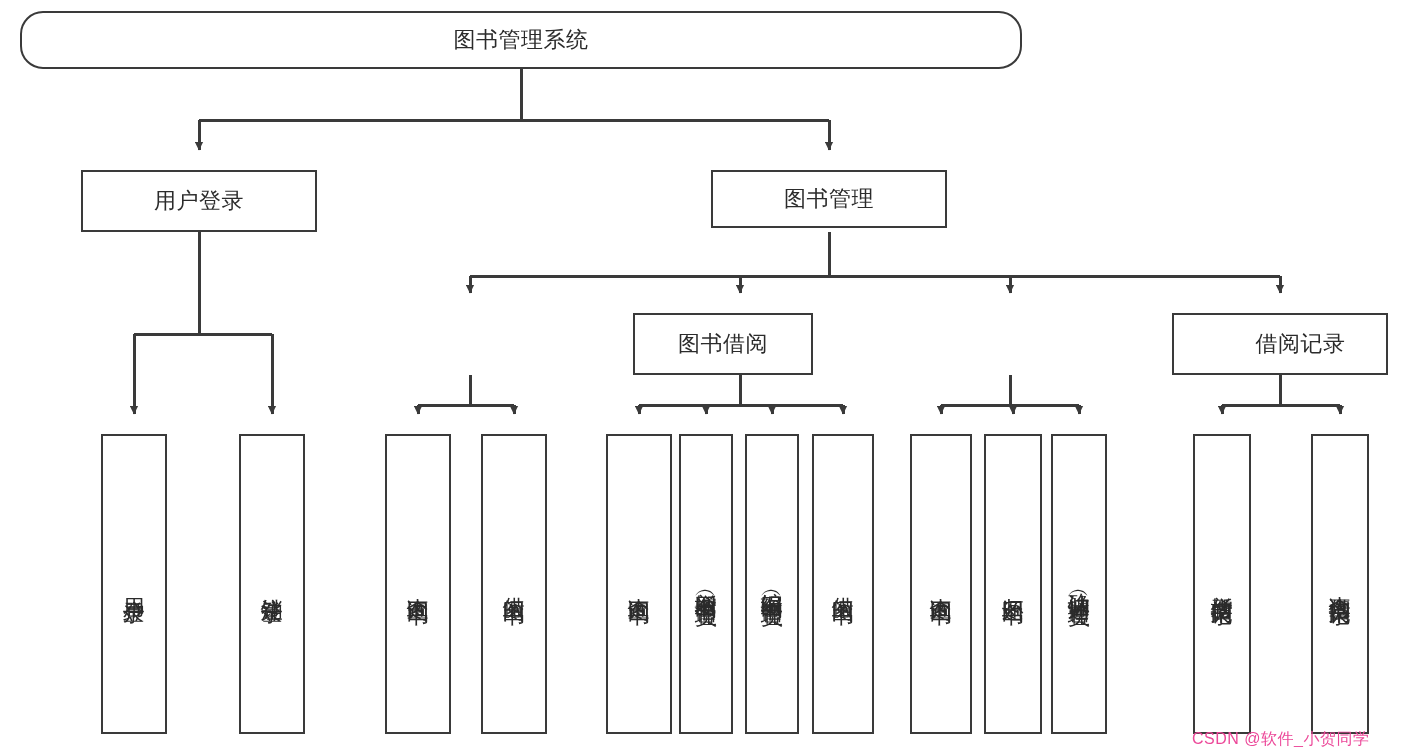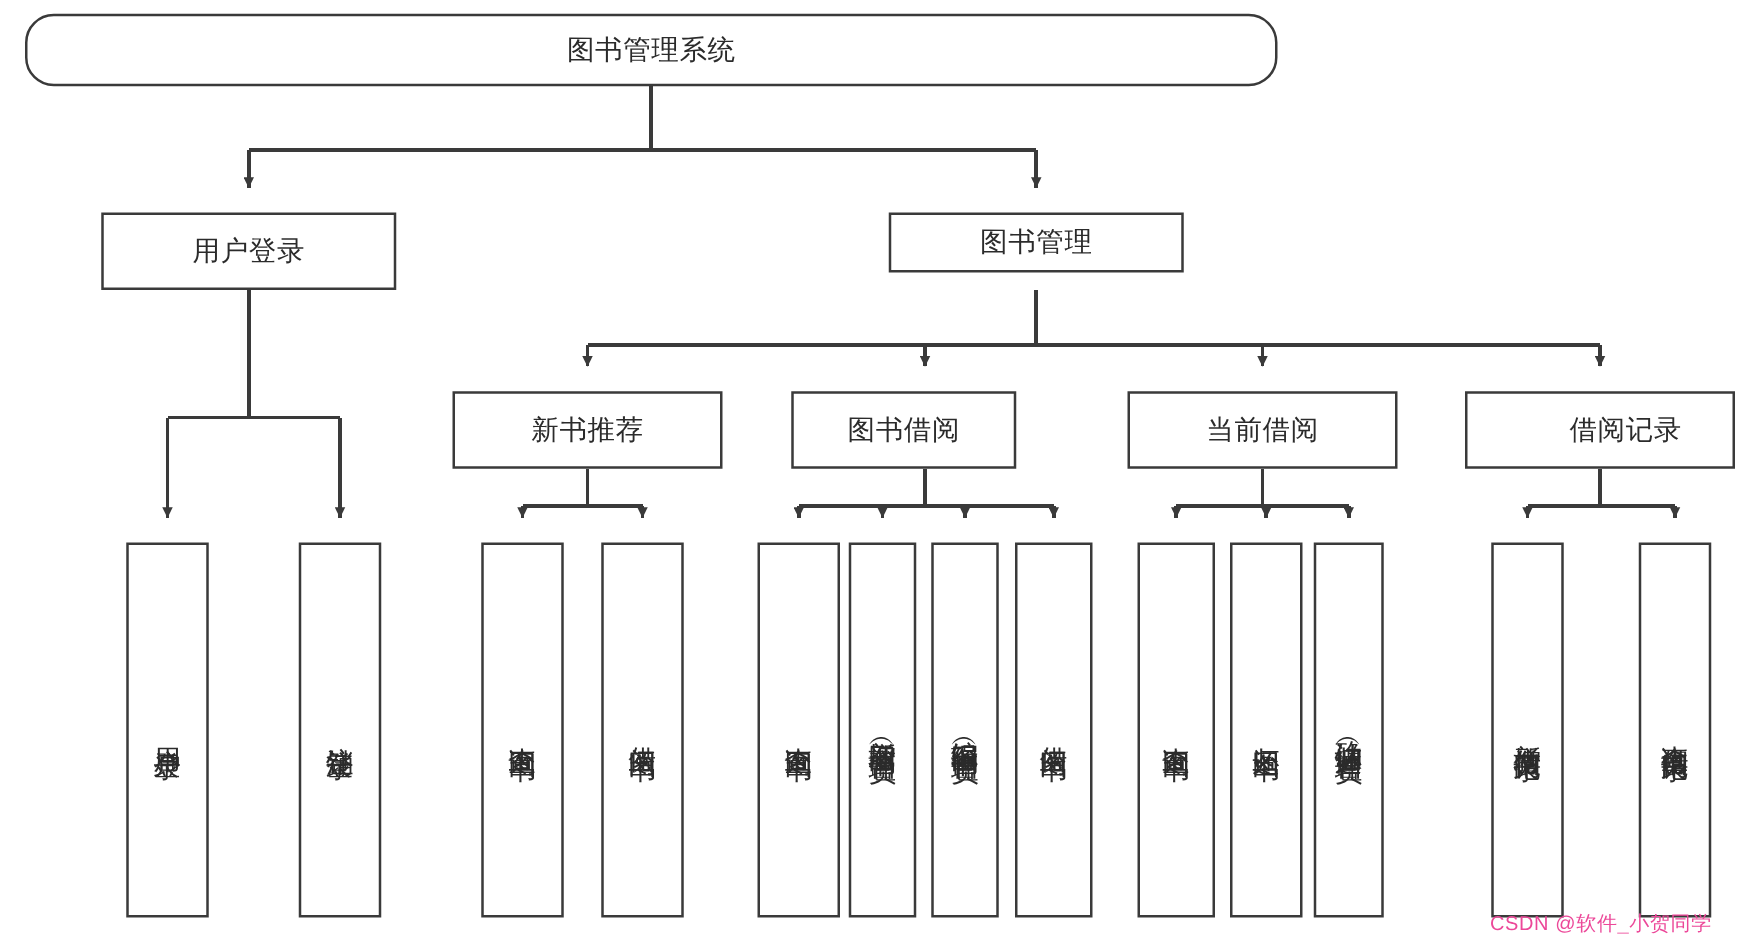--- a/index.html
+++ b/index.html
@@ -120,32 +120,26 @@
     </g>
   </svg>
 
   <div class="node horiz" style="left:20px; top:11px; width:1002px; height:58px;border-radius:23px;">
     <span>图书管理系统</span>
   </div>
 
   <div class="node horiz" style="left:81px; top:170px; width:236px; height:62px;">
     <span>用户登录</span>
   </div>
-  <div class="node horiz" style="left:711px; top:170px; width:236px; height:48px;">
+  <div class="node horiz" style="left:711px; top:170px; width:236px; height:58px;">
     <span>图书管理</span>
   </div>
 
-  <div class="node horiz" style="left:362px; top:313px; width:216px; height:62px;">
-    <span>新书推荐</span>
-  </div>
   <div class="node horiz" style="left:633px; top:313px; width:180px; height:62px;">
     <span>图书借阅</span>
-  </div>
-  <div class="node horiz" style="left:902px; top:313px; width:216px; height:62px;">
-    <span>当前借阅</span>
   </div>
   <div class="node horiz" style="left:1172px; top:313px; width:216px; height:62px;padding-left:41px;">
     <span>借阅记录</span>
   </div>
 
   <div class="node vert" style="left:101px; top:434px; width:66px; height:300px;">
     <span class="vtext">用户登录</span>
   </div>
   <div class="node vert" style="left:239px; top:434px; width:66px; height:300px;">
     <span class="vtext">注销登录</span>

